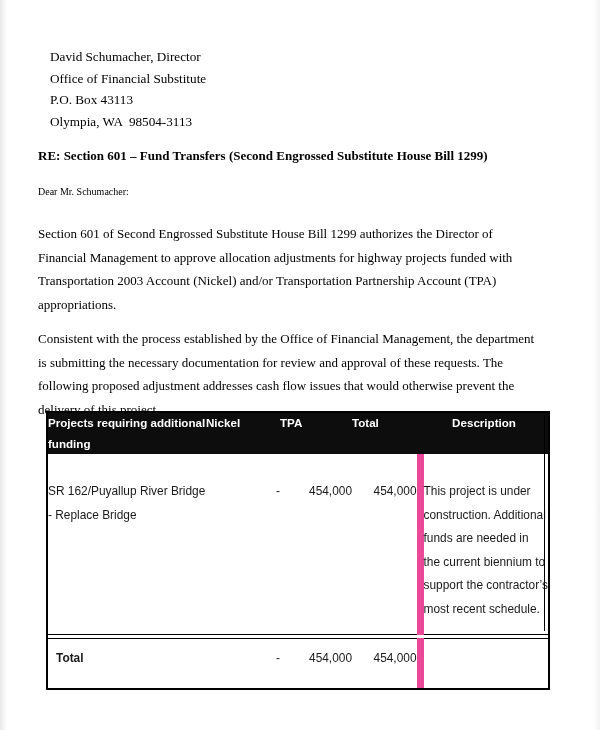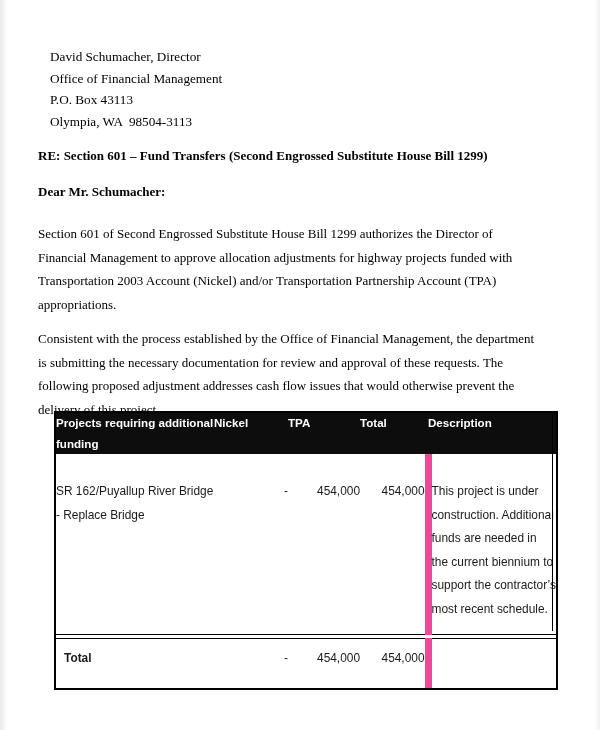--- a/index.html
+++ b/index.html
@@ -60,41 +60,40 @@
     width: 506px;
     font-size: 13px;
     line-height: 21px;
     font-weight: bold;
   }
 
   .salutation {
     position: absolute;
     top: 181px;
     left: 0;
-    font-size: 13px;
+    font-size: 10px;
     line-height: 21px;
-    font-weight: bold;
   }
 
   .para {
     position: absolute;
     left: 0;
     width: 502px;
     font-size: 13px;
     line-height: 23.5px;
     text-align: left;
   }
   .para-1 { top: 222px; }
   .para-2 { top: 327px; }
 
   
   .table-wrap {
     position: absolute;
     top: 411px;
-    left: 16px;
+    left: 8px;
     width: 504px;
     border: 2px solid #000000;
     box-sizing: border-box;
     background: #ffffff;
     font-family: "Liberation Sans", "DejaVu Sans", sans-serif;
   }
 
   table.adj {
     border-collapse: collapse;
     width: 100%;
@@ -115,21 +114,21 @@
     font-size: 11.6px;
     font-weight: bold;
     line-height: 20.5px;
     text-align: left;
     padding: 8px 0 14px 0;
   }
   th.col-project   { padding-left: 8px; width: 158px; }
   th.col-nickel    { width:  74px; padding-left: 4px; }
   th.col-tpa       { width:  72px; padding-left: 4px; }
   th.col-total     { width:  68px; padding-left: 6px; }
-  th.col-desc      { padding-left: 12px; }
+  th.col-desc      { padding-left: 12px; text-align: center; }
 
   tbody.body-rows td {
     font-size: 11.9px;
     line-height: 23.6px;
     color: #1a1a1a;
     padding-top: 26px;
     padding-bottom: 12px;
   }
   td.cell-project { padding-left: 8px; }
   td.cell-num     { text-align: right; padding-right: 12px; }
@@ -176,21 +175,21 @@
 </head>
 <body>
 
 <div class="page-edge-left"></div>
 <div class="page-edge-right"></div>
 
 <div class="sheet">
 
   <div class="address-block">
     <div class="address-line">David Schumacher, Director</div>
-    <div class="address-line">Office of Financial Management</div>
+    <div class="address-line">Office of Financial Substitute</div>
     <div class="address-line">P.O. Box 43113</div>
     <div class="address-line">Olympia, WA  98504-3113</div>
   </div>
 
   <div class="re-line">RE:  Section 601 – Fund Transfers (Second Engrossed Substitute House Bill 1299)</div>
 
   <div class="salutation">Dear Mr. Schumacher:</div>
 
   <div class="para para-1">Section 601 of Second Engrossed Substitute House Bill 1299 authorizes the Director of Financial Management to approve allocation adjustments for highway projects funded with Transportation 2003 Account (Nickel) and/or Transportation Partnership Account (TPA) appropriations.</div>
   <div class="para para-2">Consistent with the process established by the Office of Financial Management, the department is submitting the necessary documentation for review and approval of these requests.  The following proposed adjustment addresses cash flow issues that would otherwise prevent the delivery of this project.</div>

